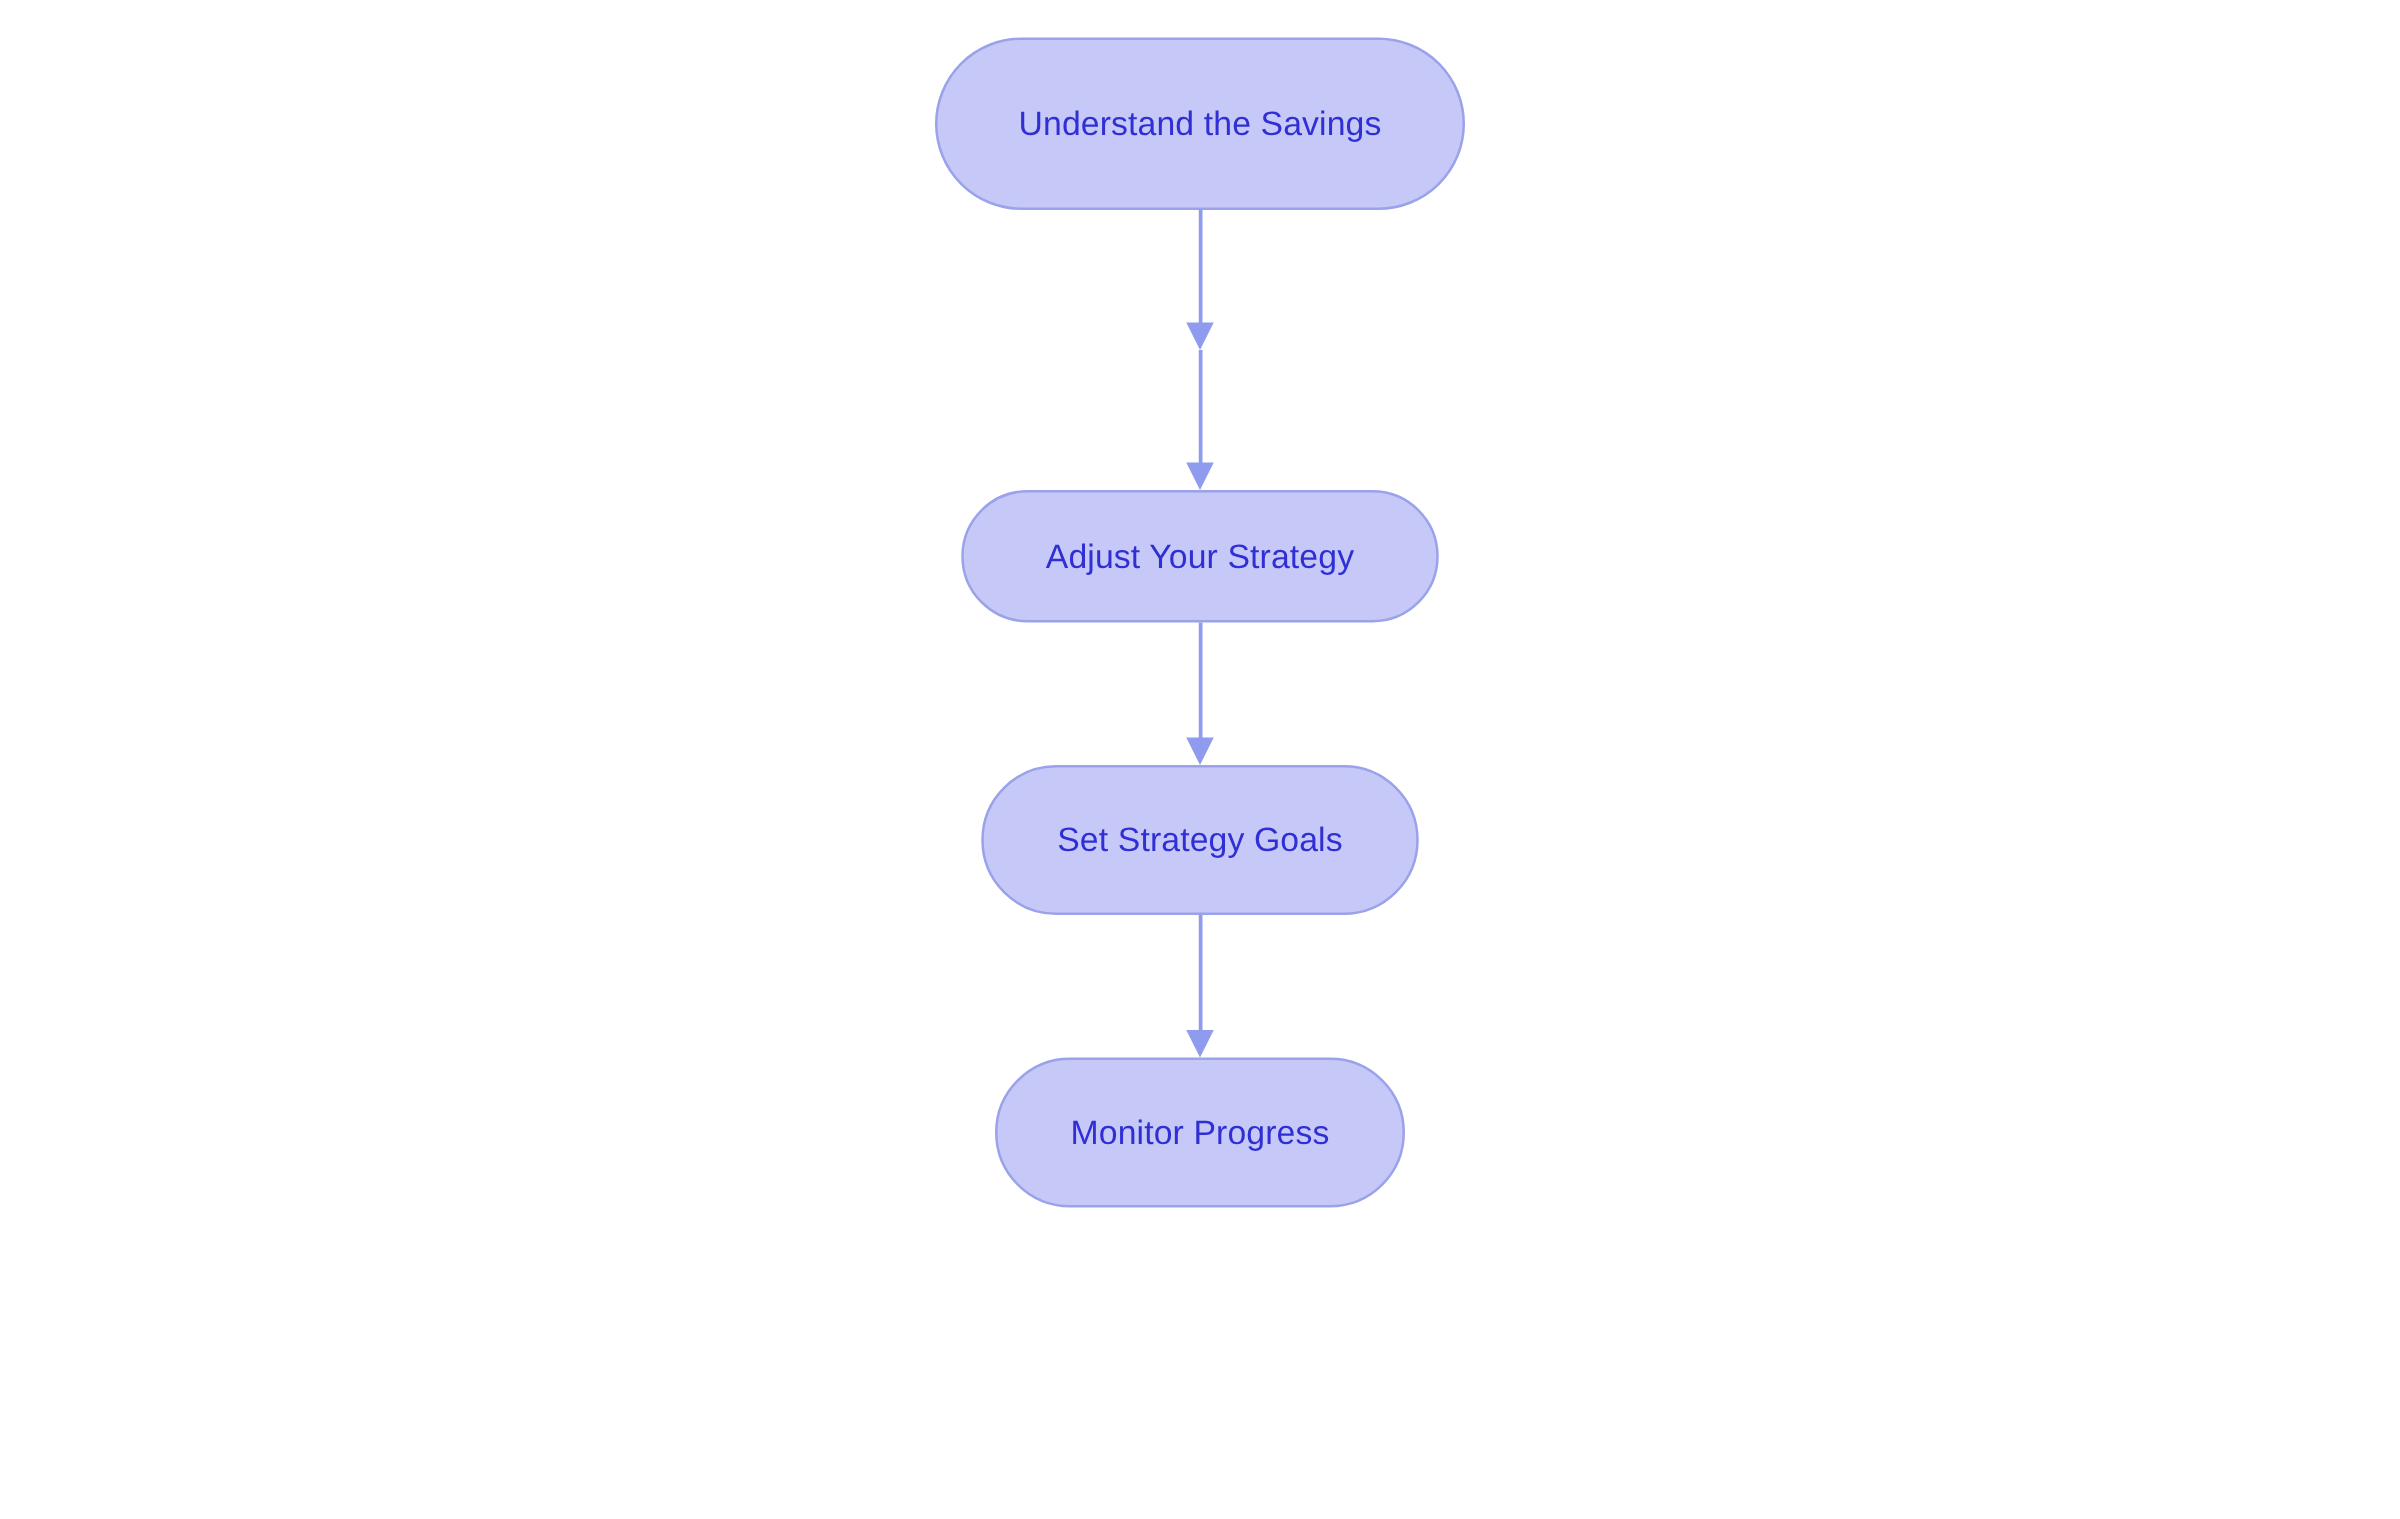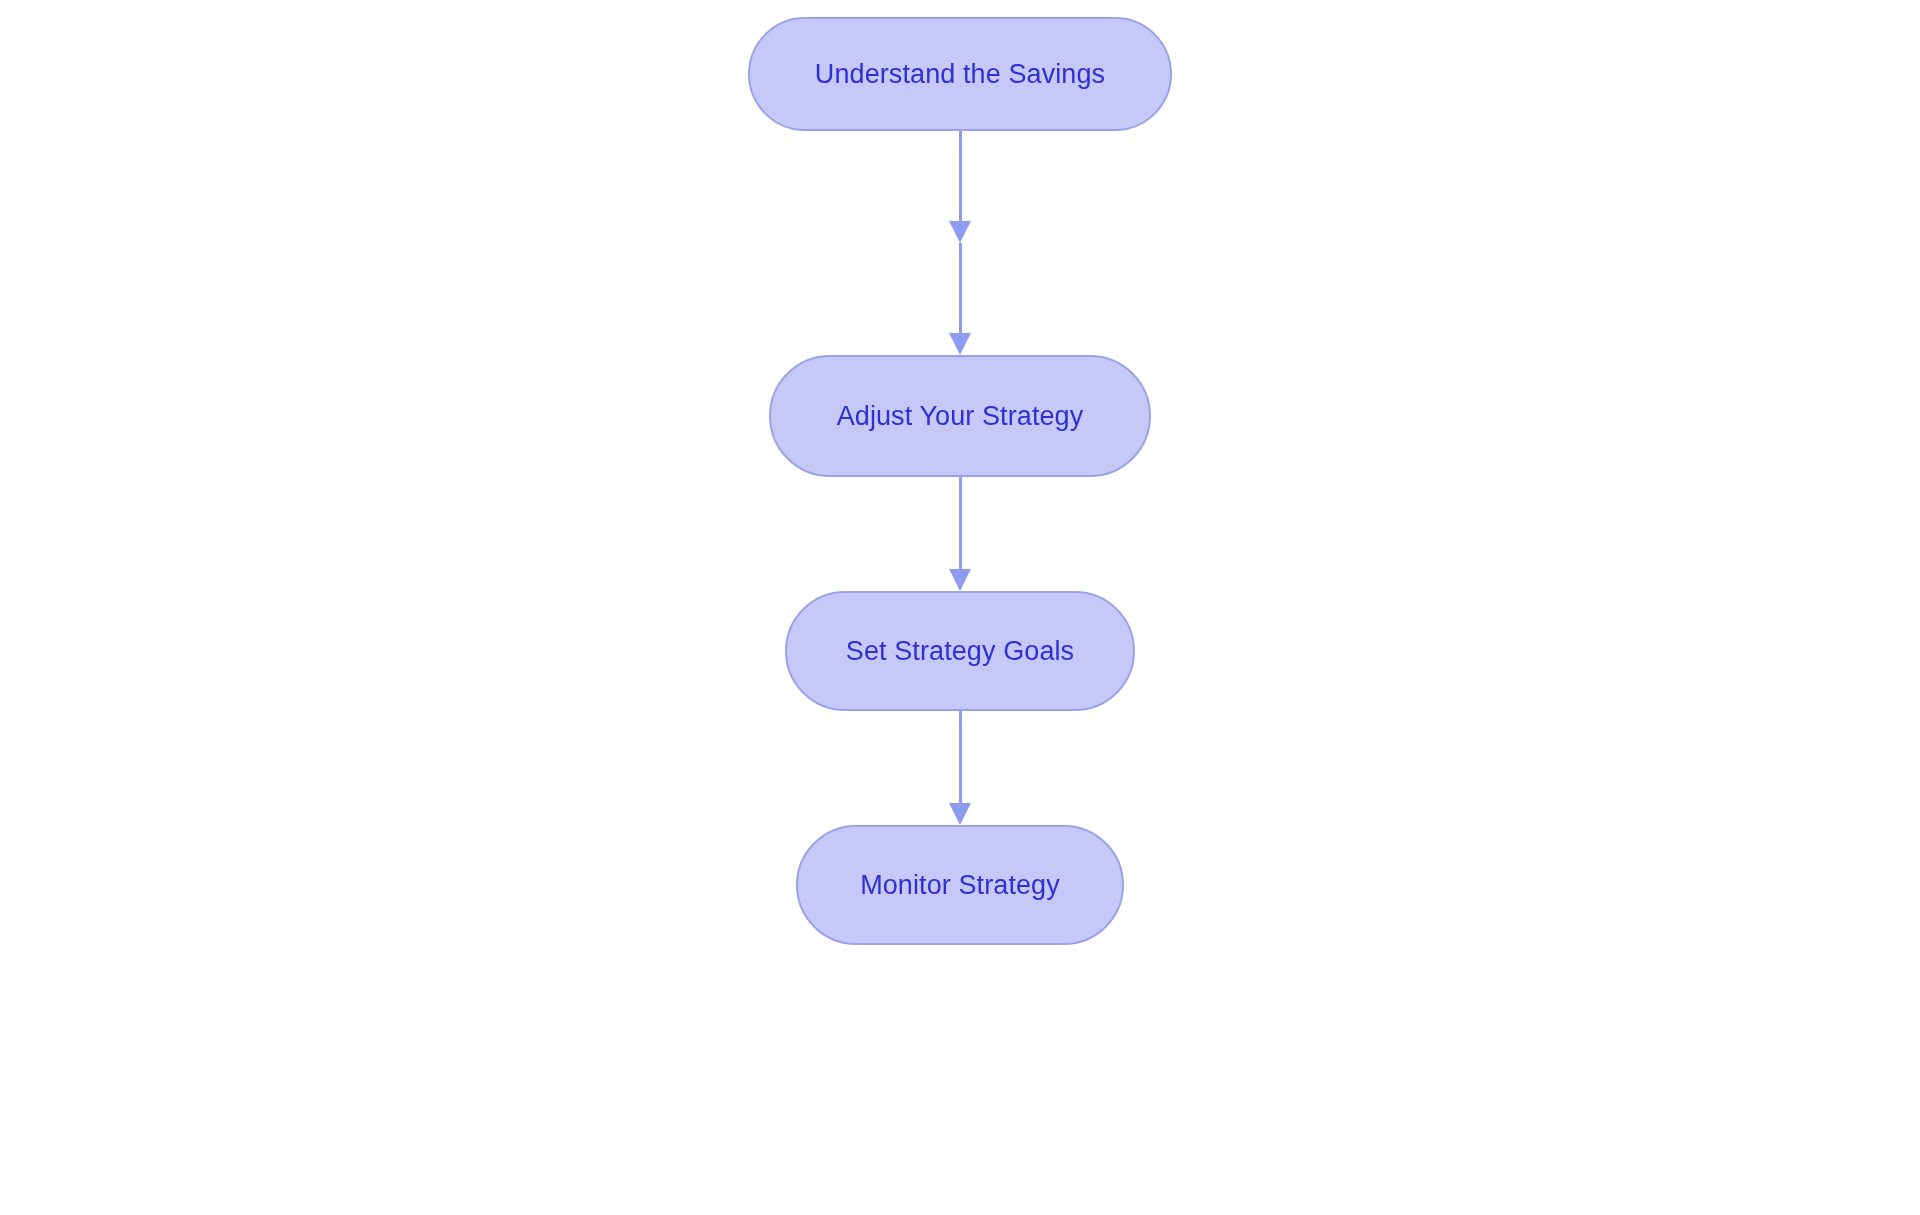--- a/index.html
+++ b/index.html
@@ -49,23 +49,23 @@
   }
   .node-label {
     font-size: 27px;
     font-weight: 400;
     color: #2f2fd4;
     line-height: 1;
     display: block;
   }
 
   
-  .n0 { width: 424px; height: 114px; margin-top: 17px; }
+  .n0 { width: 424px; height: 138px; margin-top: 30px; }
   .n1 { width: 462px; height: 122px; }
-  .n2 { width: 382px; height: 122px; }
+  .n2 { width: 382px; height: 106px; }
   .n3 { width: 350px; height: 120px; }
   .n4 { width: 328px; height: 120px; }
 
   
   .connector {
     position: relative;
     width: 30px;
     display: flex;
     flex-direction: column;
     align-items: center;
@@ -132,19 +132,19 @@
     <div class="node n3">
       <span class="node-label">Set Strategy Goals</span>
     </div>
 
     <div class="connector c3">
       <span class="shaft"></span>
       <span class="head"></span>
     </div>
 
     <div class="node n4">
-      <span class="node-label">Monitor Strategy</span>
+      <span class="node-label">Monitor Progress</span>
     </div>
 
   </div>
 
 
 </div>
 
 </body></html>

